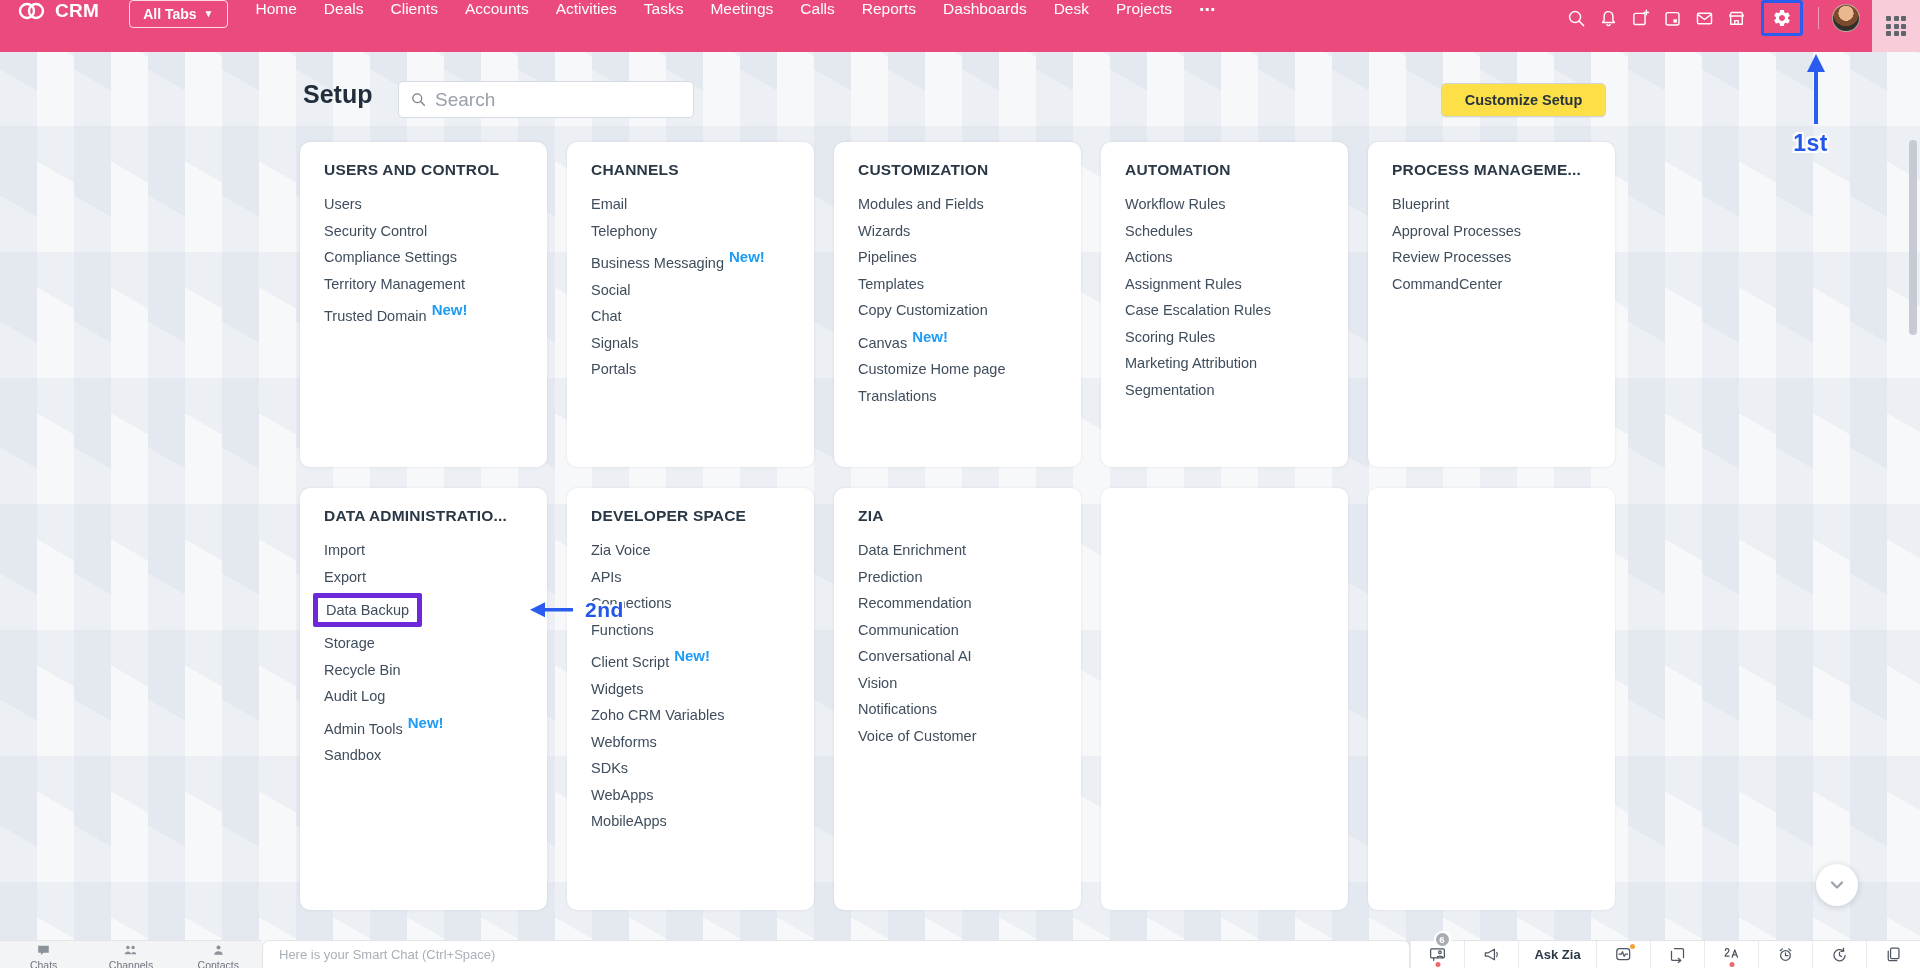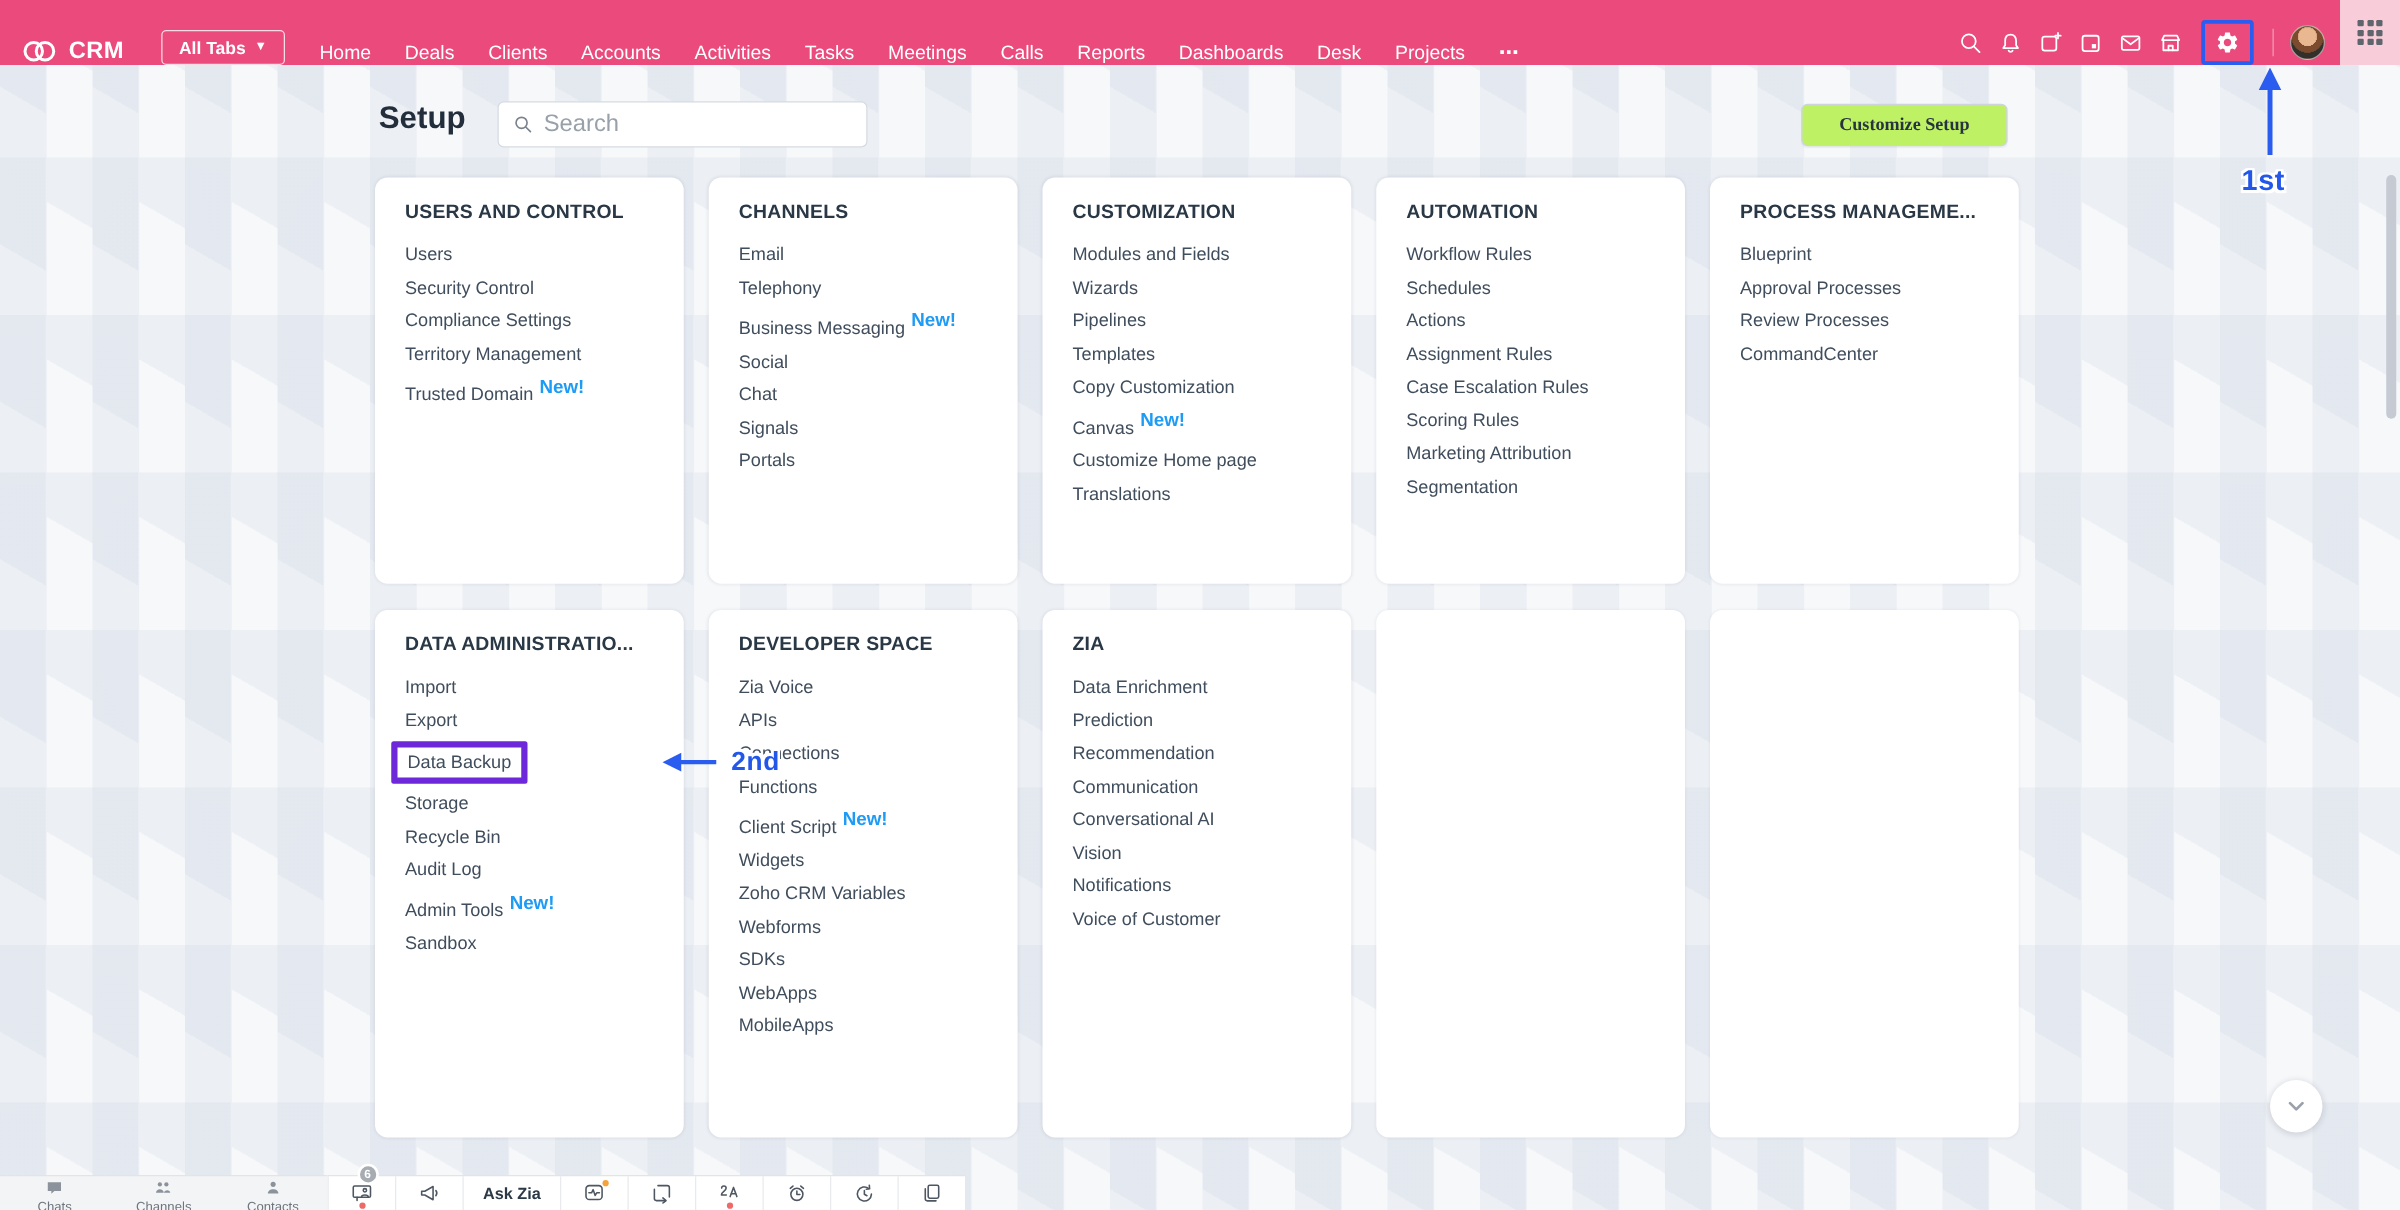--- a/index.html
+++ b/index.html
@@ -7,21 +7,21 @@
   body {
     font-family:"Liberation Sans","DejaVu Sans",sans-serif;
     position:relative;
     background-color:#eceff4;
     background-image:
       conic-gradient(from 120deg at 50% 28%, rgba(255,255,255,.55) 0 60deg, rgba(255,255,255,0) 60deg),
       conic-gradient(from -60deg at 50% 72%, rgba(219,226,235,.5) 0 60deg, rgba(219,226,235,0) 60deg);
     background-size:74px 126px;
   }
   
-  .navbar { position:absolute; top:0; left:0; width:1920px; height:52px; background:#ea4b7c; display:flex; align-items:flex-end; z-index:30; }
+  .navbar { position:absolute; top:0; left:0; width:1920px; height:52px; background:#ea4b7c; display:flex; align-items:flex-start; z-index:30; }
   .brand { display:flex; align-items:center; gap:9px; margin-left:16px; color:#fff; }
   .brand-name { font-size:19px; font-weight:700; letter-spacing:.3px; }
   .all-tabs-btn { margin-left:30px; display:flex; align-items:center; gap:7px; border:1px solid rgba(255,255,255,.8); border-radius:4px; background:transparent; color:#fff; font-size:14px; font-weight:600; padding:5px 13px; cursor:pointer; font-family:inherit; }
   .caret { font-size:10px; line-height:1; }
   .nav-menu { display:flex; align-items:center; gap:27px; margin-left:28px; }
   .nav-item { color:#fff; font-size:15.5px; font-weight:400; cursor:pointer; white-space:nowrap; }
   .nav-overflow { color:#fff; font-size:16px; font-weight:700; letter-spacing:1px; cursor:pointer; }
   .nav-right { margin-left:auto; display:flex; align-items:center; gap:13px; padding-right:12px; }
   .nav-icon { display:flex; align-items:center; justify-content:center; cursor:pointer; }
   .nav-icon svg { width:19px; height:19px; stroke:#fff; fill:none; stroke-width:1.5; stroke-linecap:round; stroke-linejoin:round; }
@@ -37,21 +37,21 @@
   .annot-first { position:absolute; left:1768px; top:54px; width:60px; text-align:right; z-index:40; pointer-events:none; }
   .annot-label { display:inline-block; color:#2257e9; font-weight:800; letter-spacing:.5px;
     text-shadow:-2px -2px 0 #fff,2px -2px 0 #fff,-2px 2px 0 #fff,2px 2px 0 #fff,-2px 0 0 #fff,2px 0 0 #fff,0 -2px 0 #fff,0 2px 0 #fff; }
   .annot-first .annot-label { font-size:23px; }
   
   .setup-title { position:absolute; left:303px; top:80px; font-size:25px; font-weight:700; color:#222e3b; z-index:5; }
   .search-box { position:absolute; left:398px; top:81px; width:296px; height:37px; background:#fff; border:1px solid #d6dbe2; border-radius:5px; display:flex; align-items:center; gap:9px; padding:0 12px; z-index:5; }
   .search-box svg { width:15px; height:15px; stroke:#7a828d; fill:none; stroke-width:1.6; stroke-linecap:round; flex:none; }
   .search-box input { border:none; outline:none; background:transparent; flex:1; font-size:19px; color:#333; font-family:inherit; }
   .search-box input::placeholder { color:#98a0aa; }
-  .customize-btn { position:absolute; left:1441px; top:83px; width:165px; height:34px; background:#bef264; border:1px solid #cfd4db; border-radius:5px; font-size:14.5px; font-weight:700; color:#27333f; cursor:pointer; box-shadow:0 1px 1px rgba(0,0,0,.05); font-family:Liberation Serif, serif; z-index:5; }
+  .customize-btn { position:absolute; left:1441px; top:83px; width:165px; height:34px; background:#fde047; border:1px solid #cfd4db; border-radius:5px; font-size:14.5px; font-weight:700; color:#27333f; cursor:pointer; box-shadow:0 1px 1px rgba(0,0,0,.05); font-family:Liberation Sans, sans-serif; z-index:5; }
   
   #cards-grid { position:absolute; left:300px; top:142px; width:1314px; display:grid; grid-template-columns:repeat(5,247px); grid-template-rows:325px 422px 60px; column-gap:20px; row-gap:21px; z-index:5; }
   .card { background:#fff; border-radius:10px; box-shadow:0 0 3px rgba(30,40,60,.1); padding:19px 24px; overflow:visible; }
   .card.peek { box-shadow:0 0 3px rgba(30,40,60,.08); }
   .card-title { font-size:15.5px; font-weight:700; color:#2a3846; white-space:nowrap; overflow:hidden; margin-bottom:12px; letter-spacing:.2px; }
   .card-item { font-size:14.5px; color:#3f4d5c; line-height:26.5px; white-space:nowrap; cursor:pointer; position:relative; }
   .new-badge { color:#1d9bf5; font-size:15px; font-weight:700; vertical-align:6px; margin-left:5px; }
   .hl-row { margin:3px 0; }
   .hl-box { display:inline-block; border:5px solid #6d28d9; border-radius:2px; padding:0 8px; margin-left:-11px; line-height:24px; background:#fff; }
   .annot-second { position:absolute; left:100%; top:50%; transform:translateY(-50%); margin-left:6px; display:flex; align-items:center; gap:10px; white-space:nowrap; pointer-events:none; z-index:20; }
@@ -307,20 +307,23 @@
         <span>Channels</span>
       </div>
       <div class="btab">
         <span><svg viewBox="0 0 16 16">
             <circle cx="8" cy="4.3" r="2.5"></circle>
             <path d="M2.8 13.2 c0-5.6 10.4-5.6 10.4 0 z"></path>
           </svg></span>
         <span>Contacts</span>
       </div>
     </div>
+  <div class="chat-input-wrap">
+    <input type="text" placeholder="Here is your Smart Chat (Ctrl+Space)" style="">
+  </div>
   <div class="bottom-icons" id="bottom-icons">
       <div class="icell">
         <svg viewBox="0 0 19 19">
           <rect x="1.8" y="3.2" width="15.4" height="10" rx="1.2"></rect>
           <circle cx="12.2" cy="7" r="1.5"></circle>
           <path d="M9.2 13 c0-2.4 6-2.4 6 0"></path>
           <line x1="5.2" y1="13.2" x2="5.2" y2="16"></line>
         </svg>
         <span class="badge6">6</span>
         <span class="dot-red"></span>

